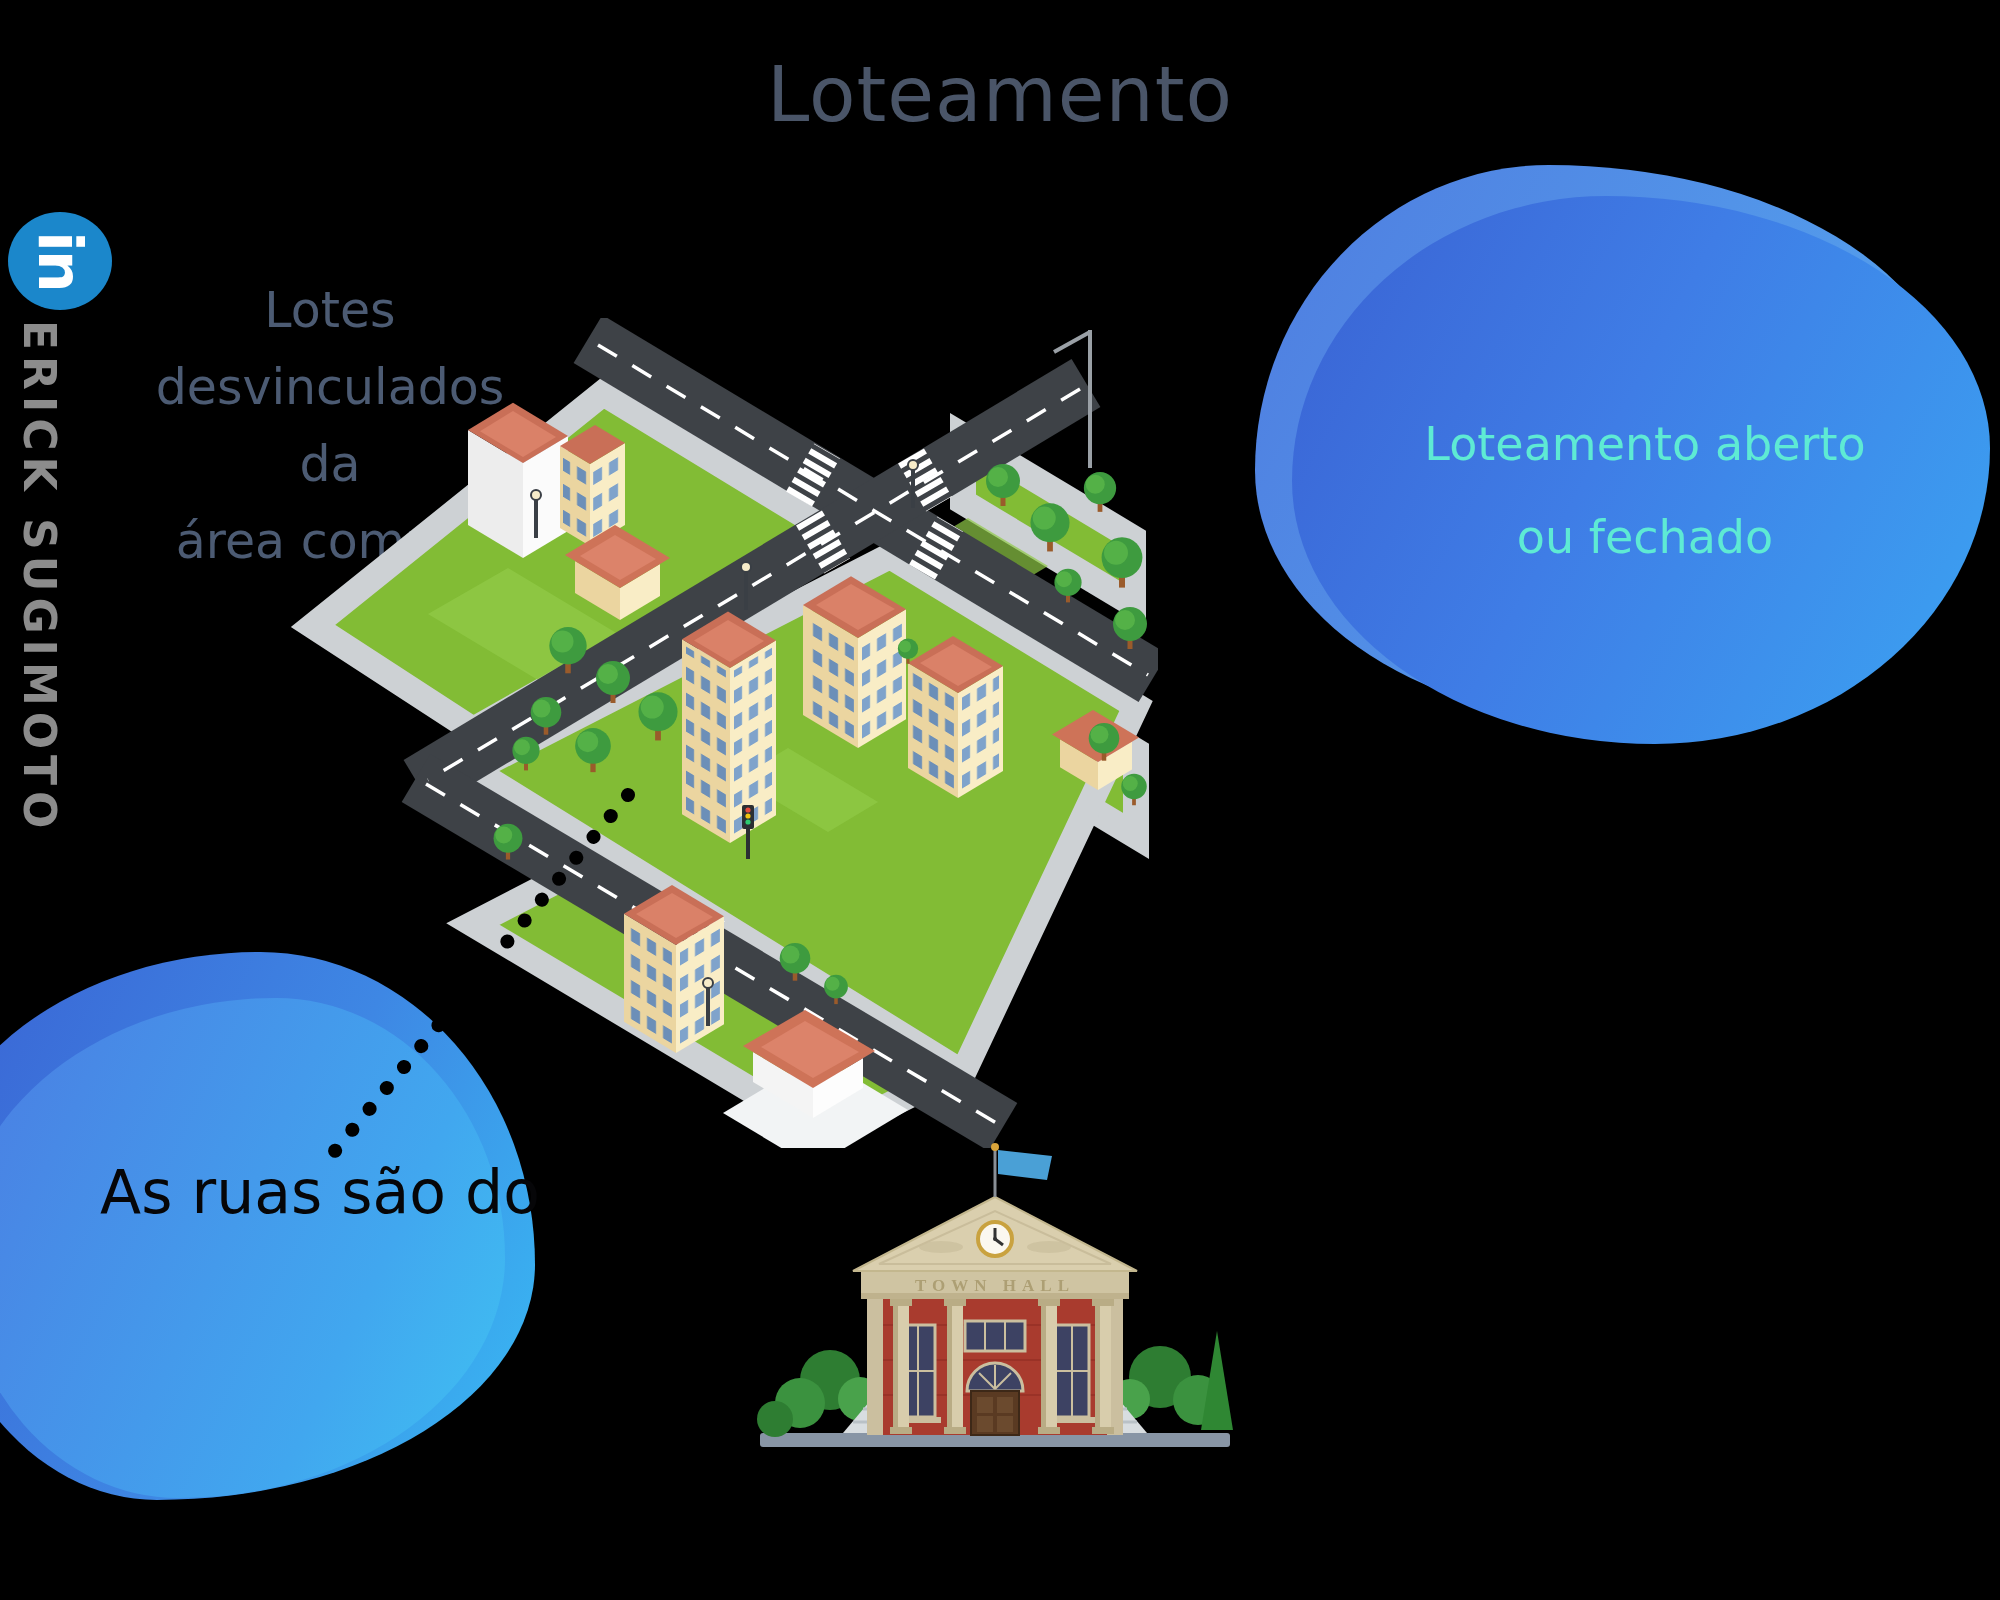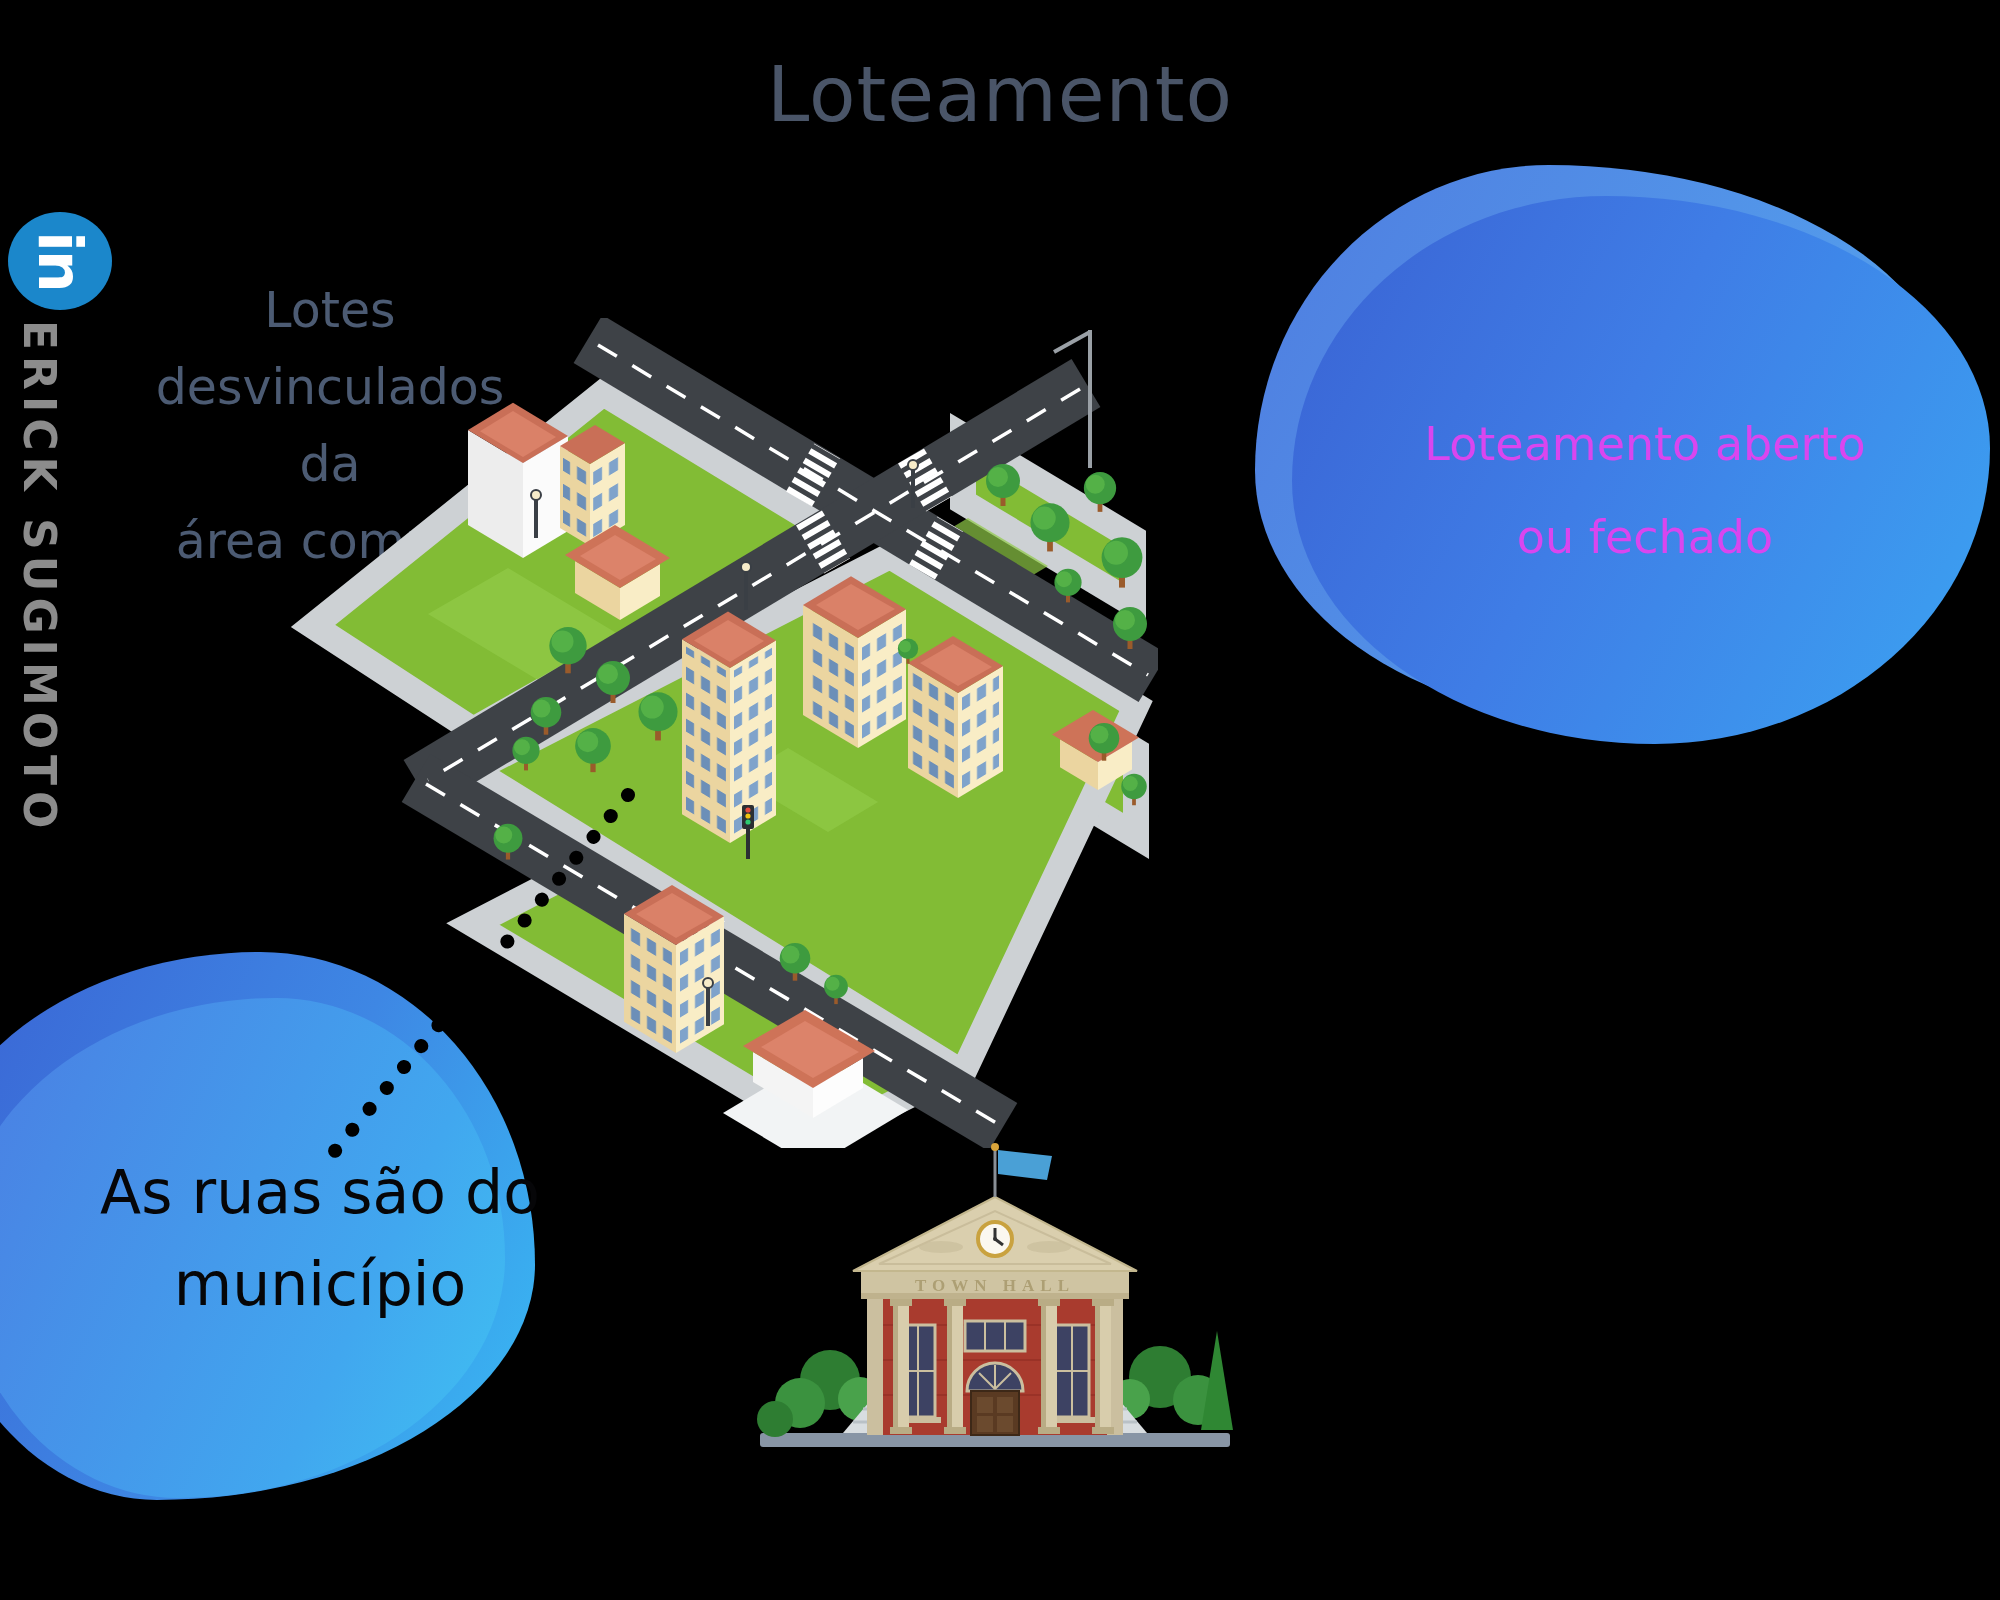--- a/index.html
+++ b/index.html
@@ -25,21 +25,21 @@
 
   
   .blob{position:absolute;}
   #blob-right-back{left:1255px;top:165px;width:700px;height:555px;
      background:linear-gradient(118deg,#4F7DE0 0%,#55A9F0 100%);
      border-radius:42% 58% 50% 50% / 55% 44% 56% 45%;}
   #blob-right{left:1292px;top:196px;width:698px;height:548px;
      background:linear-gradient(118deg,#3A62D3 0%,#3F7DE6 45%,#3BA4F2 100%);
      border-radius:45% 55% 48% 52% / 52% 46% 54% 48%;}
   #bubble-open-closed{left:1330px;top:398px;width:630px;text-align:center;
-     font-size:46px;color:#d946ef;line-height:93px;}
+     font-size:46px;color:#5eead4;line-height:93px;}
 
   #blob-bl-back{left:-75px;top:952px;width:610px;height:548px;
      background:linear-gradient(115deg,#3A62D3 0%,#3E87E4 55%,#38BCF4 100%);
      border-radius:55% 45% 62% 38% / 46% 57% 43% 54%;}
   #blob-bl-front{left:-40px;top:998px;width:545px;height:500px;
      background:linear-gradient(115deg,#4B7CE2 0%,#41A7EF 70%,#3FC2F2 100%);
      border-radius:58% 42% 60% 40% / 50% 52% 48% 50%;}
   #bubble-streets{left:85px;top:1146px;width:470px;text-align:center;
      font-size:60px;color:#060608;line-height:92px;}
 
@@ -69,21 +69,20 @@
   <div id="blob-right" class="blob"></div>
   <div id="bubble-open-closed" class="abs">
     <div>Loteamento aberto</div>
     <div>ou fechado</div>
   </div>
 
   <div id="blob-bl-back" class="blob"></div>
   <div id="blob-bl-front" class="blob"></div>
   <div id="bubble-streets" class="abs">
     <div>As ruas são do</div>
-    <div>município</div>
   </div>
 
   <svg class="abs" style="left:268px;top:318px;" width="890" height="830" viewBox="0 0 890 830">
     <defs>
       <pattern id="pwL" patternUnits="userSpaceOnUse" width="16" height="26">
         <rect x="3" y="6" width="9" height="13" fill="#6C8FB8"></rect>
       </pattern>
       <pattern id="pwR" patternUnits="userSpaceOnUse" width="16" height="26">
         <rect x="3" y="6" width="9" height="13" fill="#7FA3CB"></rect>
       </pattern>

